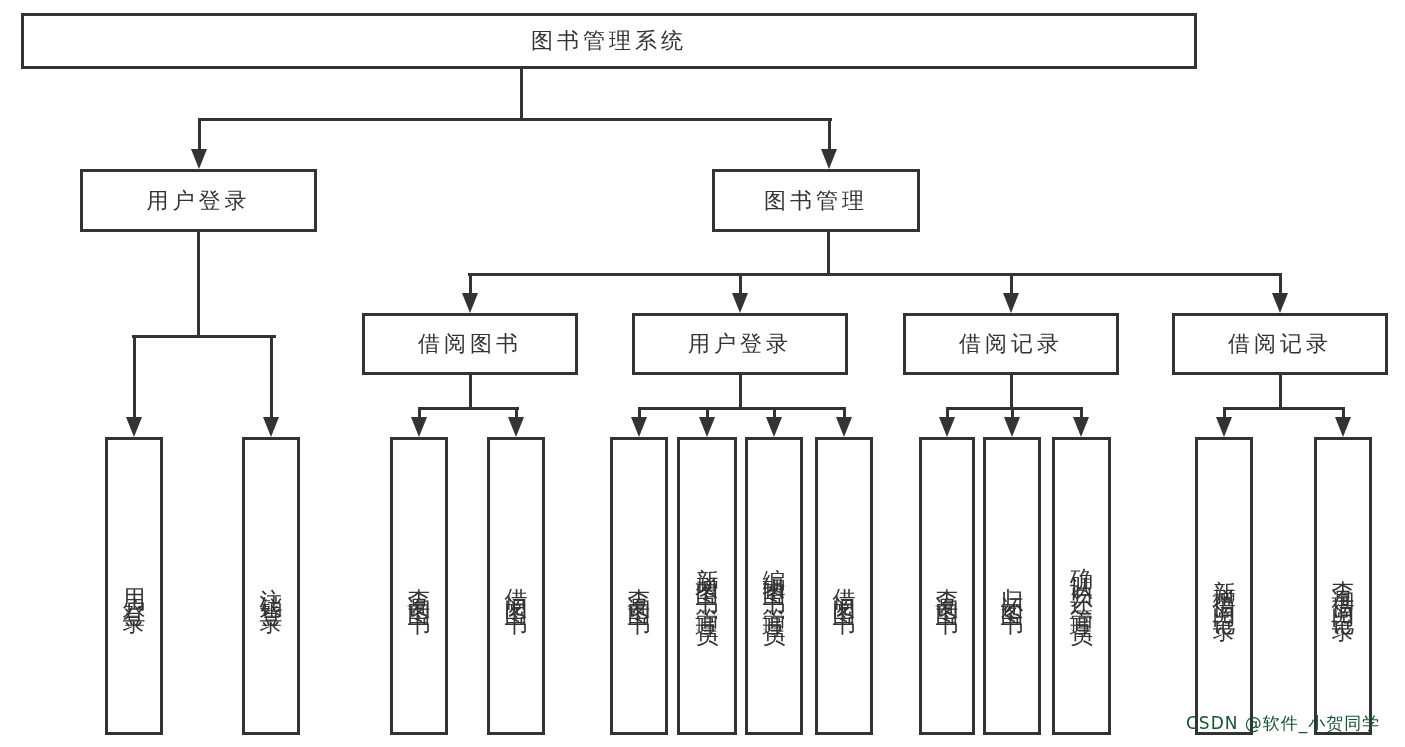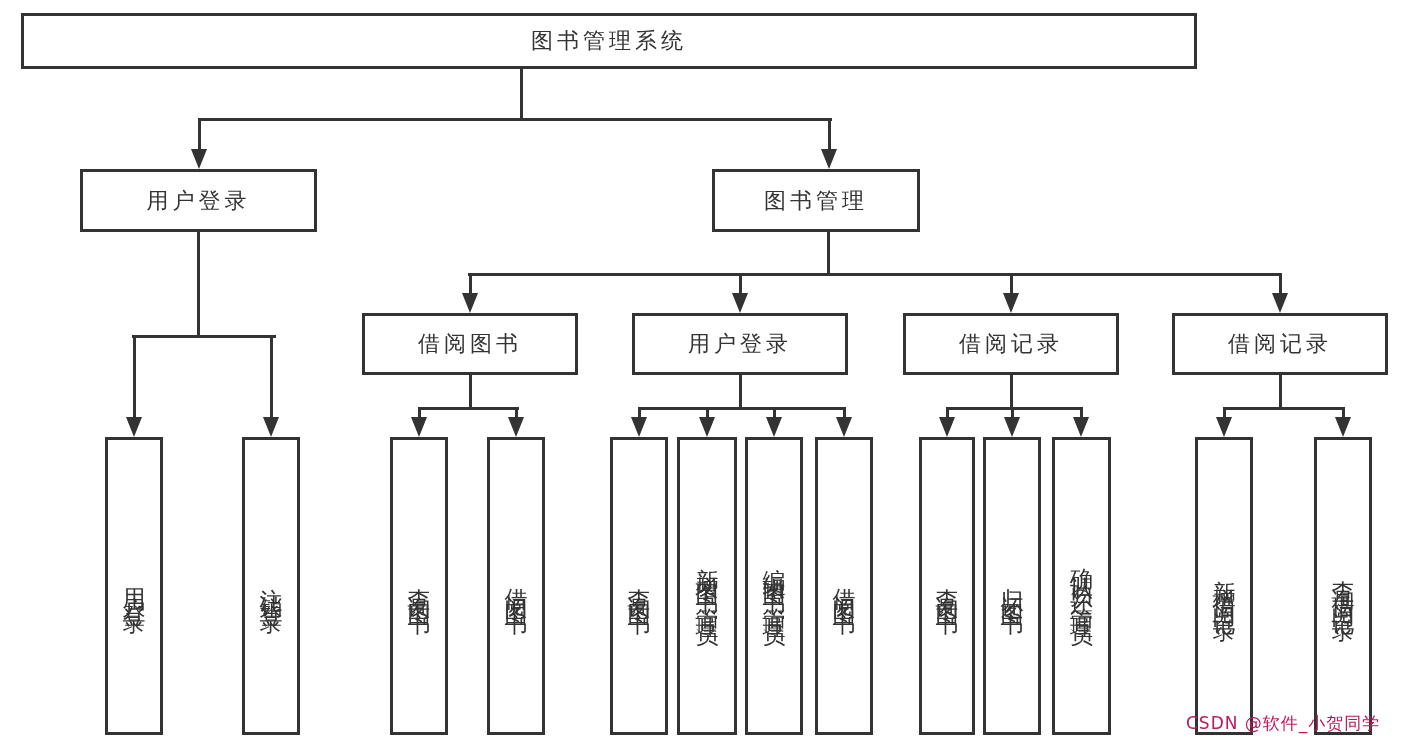--- a/index.html
+++ b/index.html
@@ -41,21 +41,21 @@
     width:0;height:0;
     border-left:8px solid transparent;
     border-right:8px solid transparent;
     border-top:20px solid #333333;
   }
   .watermark{
     position:absolute;
     left:1186px;top:712px;
     font-size:17px;
     letter-spacing:1px;
-    color:#be185d;
+    color:#14532d;
     z-index:10;
     white-space:nowrap;
   }
 </style>
 </head>
 <body>
 
 <div id="canvas">
 
   <div class="box h" style="left:21px;top:13px;width:1176px;height:56px">图书管理系统</div>

